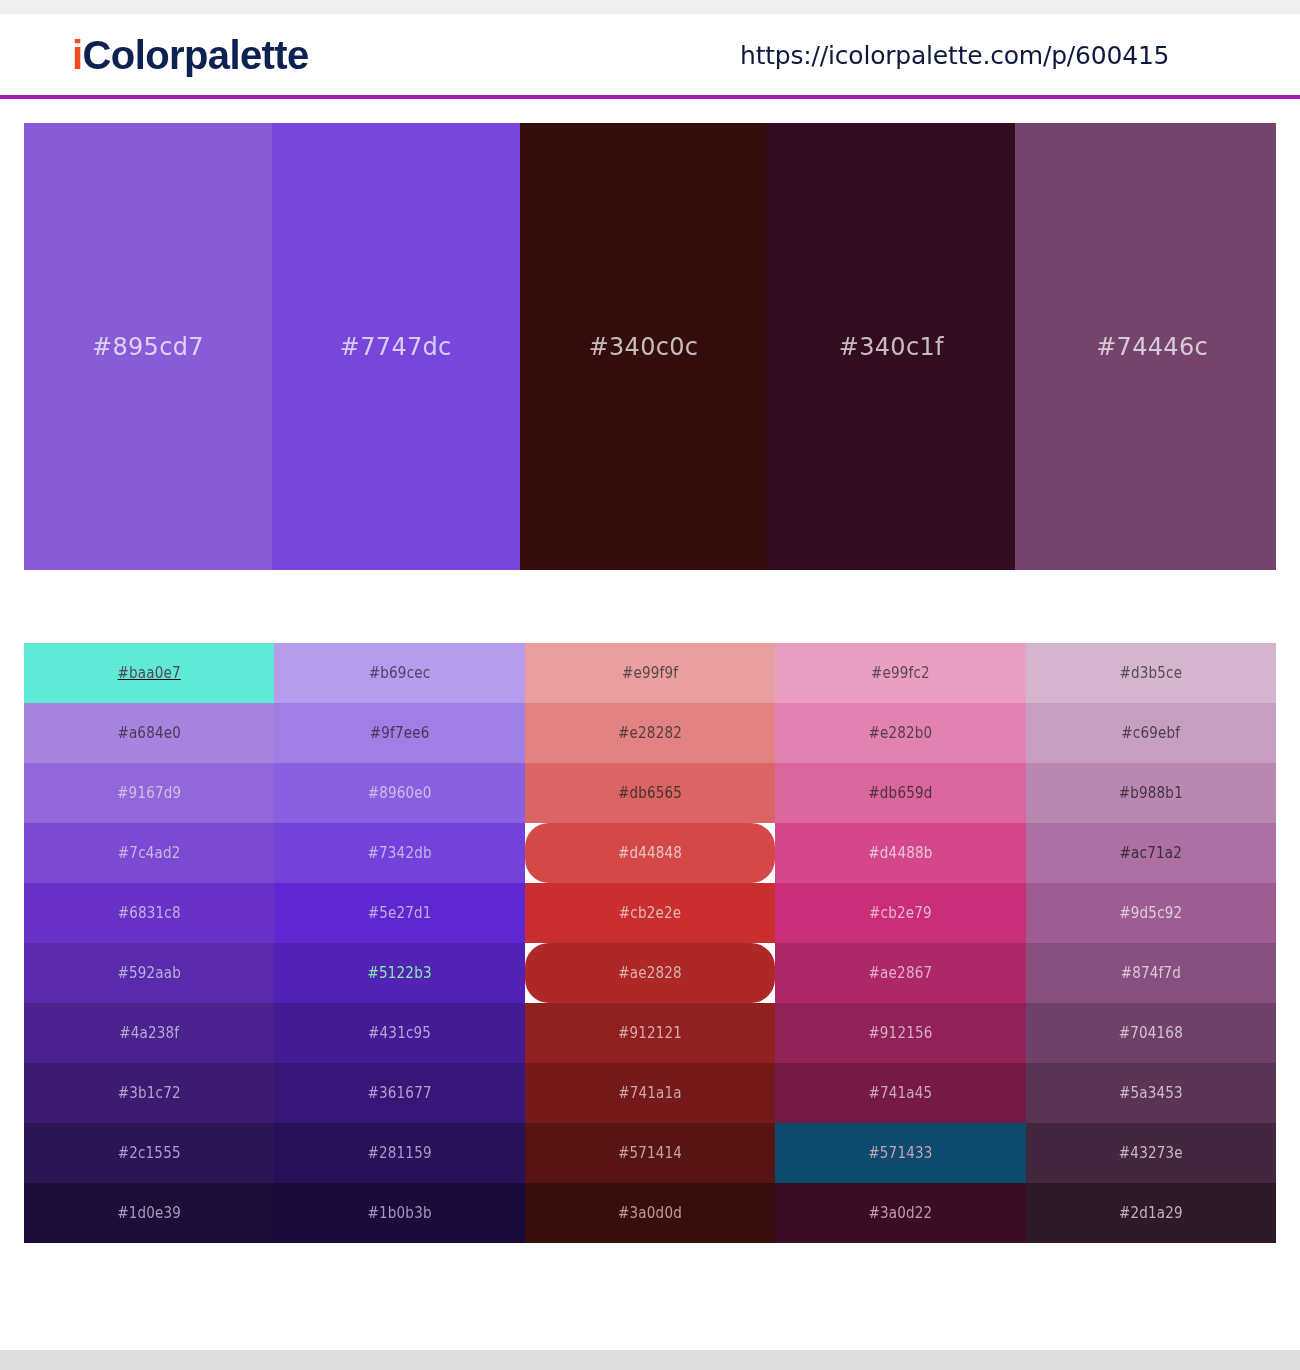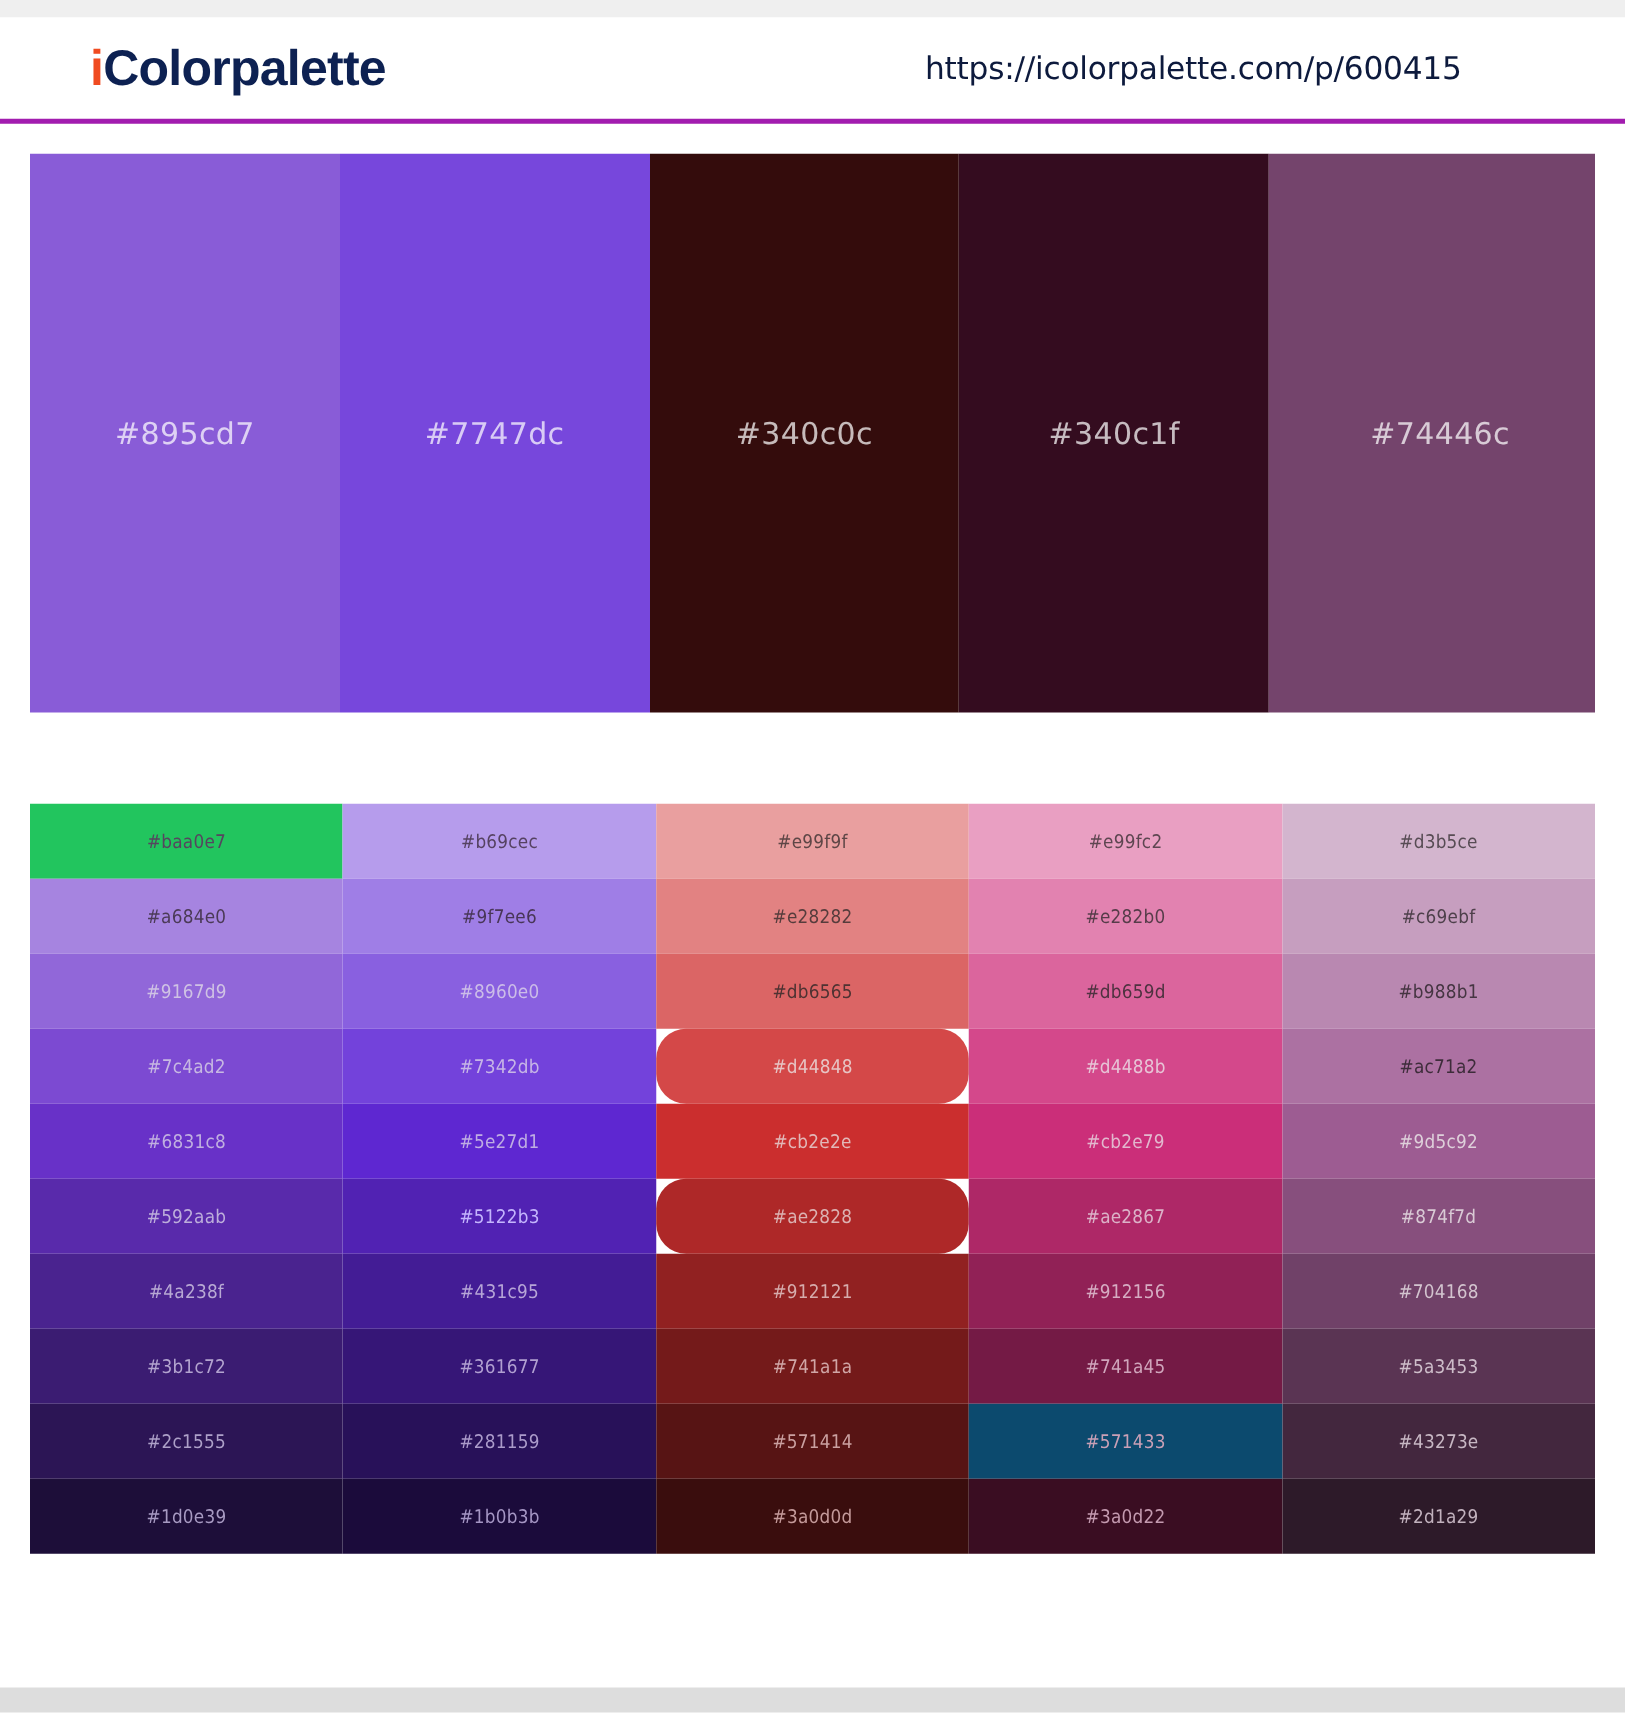--- a/index.html
+++ b/index.html
@@ -143,21 +143,21 @@
       </div>
       <div class="main-swatch" style="background: rgb(116, 68, 108); padding-left: 13px;">
         <span class="main-swatch-label">#74446c</span>
       </div>
     </div>
 </div>
 
 <div class="grid-wrap">
   <div class="shades-grid" id="shades-grid">
       <div class="shades-col">
-        <div class="shade-cell" style="background: #22c55e;">
+        <div class="shade-cell" style="background: #5eead4; text-decoration: underline;">
           <span class="shade-label" style="color: rgb(86, 69, 95);">#baa0e7</span>
         </div>
         <div class="shade-cell" style="background: rgb(166, 132, 224);">
           <span class="shade-label" style="color: rgb(75, 58, 86);">#a684e0</span>
         </div>
         <div class="shade-cell" style="background: rgb(145, 103, 217);">
           <span class="shade-label" style="color: rgb(207, 194, 228); text-align: center;">#9167d9</span>
         </div>
         <div class="shade-cell" style="background: rgb(124, 74, 210);">
           <span class="shade-label" style="color: rgb(199, 184, 226);">#7c4ad2</span>
@@ -191,21 +191,21 @@
         <div class="shade-cell" style="background: rgb(137, 96, 224);">
           <span class="shade-label" style="color: rgb(204, 189, 232);">#8960e0</span>
         </div>
         <div class="shade-cell" style="background: rgb(115, 66, 219);">
           <span class="shade-label" style="color: rgb(198, 181, 230);">#7342db</span>
         </div>
         <div class="shade-cell" style="background: rgb(94, 39, 209);">
           <span class="shade-label" style="color: rgb(191, 173, 227);">#5e27d1</span>
         </div>
         <div class="shade-cell" style="background: rgb(81, 34, 179);">
-          <span class="shade-label" style="color: #c4b5fd;">#5122b3</span>
+          <span class="shade-label" style="color: #86efac;">#5122b3</span>
         </div>
         <div class="shade-cell" style="background: rgb(67, 28, 149);">
           <span class="shade-label" style="color: rgb(182, 165, 215);">#431c95</span>
         </div>
         <div class="shade-cell" style="background: rgb(54, 22, 119);">
           <span class="shade-label" style="color: rgb(177, 160, 209);">#361677</span>
         </div>
         <div class="shade-cell" style="background: rgb(40, 17, 89);">
           <span class="shade-label" style="color: rgb(171, 155, 202);">#281159</span>
         </div>

